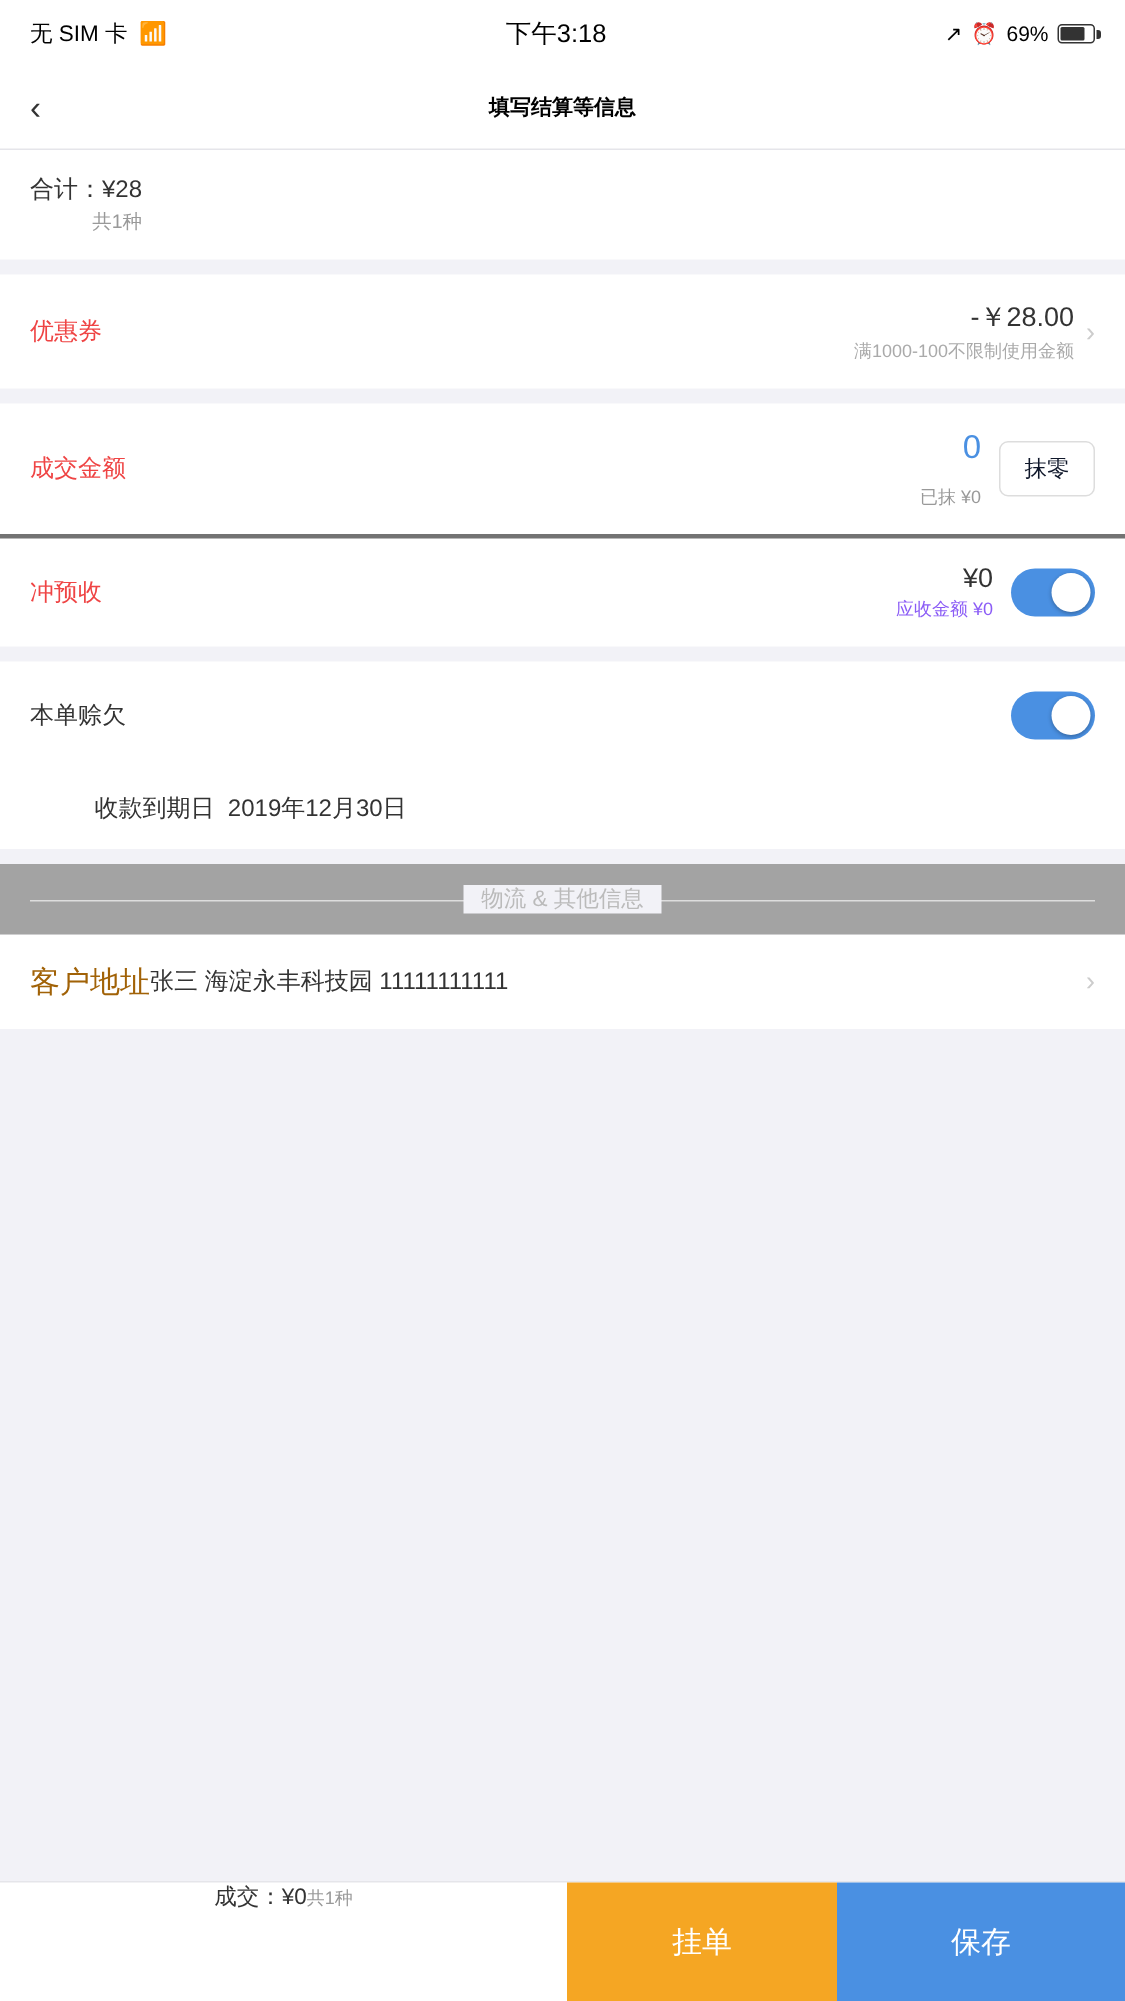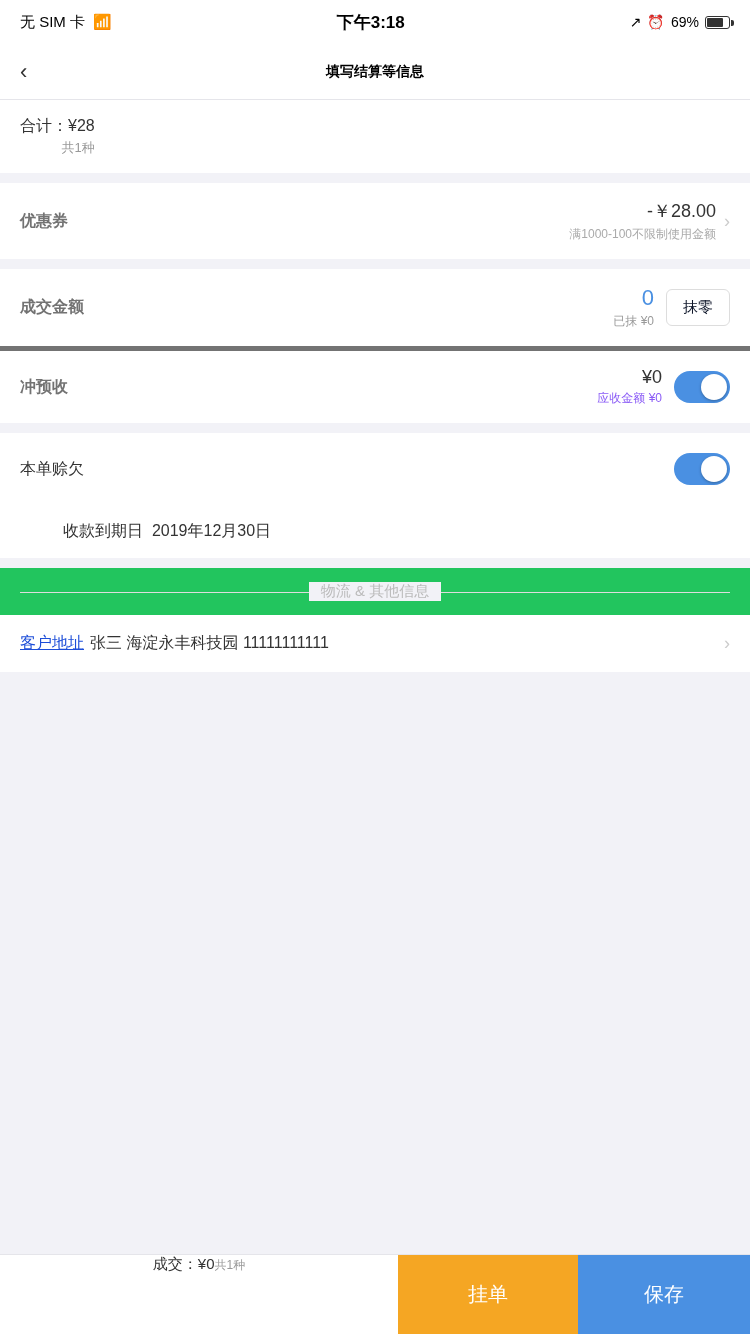--- a/index.html
+++ b/index.html
@@ -18,21 +18,21 @@
       height: 44px;
       background: #fff;
       display: flex;
       align-items: center;
       justify-content: space-between;
       padding: 0 20px;
       font-size: 15px;
       font-weight: 500;
     }
     .status-left { display: flex; align-items: center; gap: 8px; }
-    .status-center { font-size: 17px; font-weight: 700; }
+    .status-center { font-size: 17px; font-weight: 400; }
     .status-right { display: flex; align-items: center; gap: 6px; font-size: 14px; }
     .battery-icon {
       display: inline-block;
       width: 25px; height: 13px;
       border: 1.5px solid #333;
       border-radius: 3px;
       position: relative;
       vertical-align: middle;
     }
     .battery-icon::after {
@@ -130,29 +130,28 @@
       color: #999;
       margin-top: 2px;
     }
 
     
     .form-row {
       display: flex;
       align-items: center;
       justify-content: space-between;
       padding: 16px 20px;
-      border-bottom: 5px solid #737373;
+      border-bottom: 3px solid #737373;
       min-height: 60px;
     }
     .form-row:last-child { border-bottom: none; }
     .form-label {
       font-size: 16px;
-      color: #737373;
+      color: #ef4444;
       min-width: 70px;
-      font-weight: bold;
     }
     .form-value-right {
       display: flex;
       flex-direction: column;
       align-items: flex-end;
     }
     .coupon-discount {
       font-size: 18px;
       color: #333;
       font-weight: 500;
@@ -182,21 +181,21 @@
       text-align: right;
     }
     .amount-value {
       font-size: 22px;
       color: #4a90e2;
       font-weight: 400;
     }
     .amount-deducted {
       font-size: 12px;
       color: #999;
-      margin-top: 2px;
+      margin-top: 12px;
     }
     .round-btn {
       border: 1px solid #ddd;
       border-radius: 6px;
       padding: 8px 16px;
       font-size: 15px;
       color: #0f172a;
       background: #fff;
       cursor: pointer;
     }
@@ -255,21 +254,21 @@
       padding: 16px 20px;
     }
     .due-date-label {
       font-size: 16px;
       color: #333;
       padding-left: 43px;
     }
 
     
     .logistics-header {
-      background: #22c55e;
+      background: #a3a3a3;
       padding: 14px 20px;
       text-align: center;
       position: relative;
     }
     .logistics-header-text {
       font-size: 15px;
       color: #bbb;
     }
     .logistics-line {
       position: absolute;
@@ -287,25 +286,24 @@
     }
 
     
     .address-row {
       display: flex;
       align-items: center;
       padding: 18px 20px;
       background: #fff;
     }
     .address-label {
-      font-size: 16px;
-      color: #1d4ed8;
+      font-size: 20px;
+      color: #a16207;
       min-width: 70px;
       flex-shrink: 0;
-      text-decoration: underline;
     }
     .address-value {
       font-size: 16px;
       color: #333;
       flex: 1;
     }
     .address-chevron {
       font-size: 18px;
       color: #ccc;
       margin-left: 8px;
@@ -339,21 +337,21 @@
     }
     .bottom-btn-hang {
       width: 180px;
       background: #f5a623;
       display: flex;
       align-items: center;
       justify-content: center;
       cursor: pointer;
     }
     .bottom-btn-save {
-      width: 172px;
+      width: 192px;
       background: #4a90e2;
       display: flex;
       align-items: center;
       justify-content: center;
       cursor: pointer;
     }
     .bottom-btn-text {
       font-size: 20px;
       color: #fff;
       font-weight: 500;

